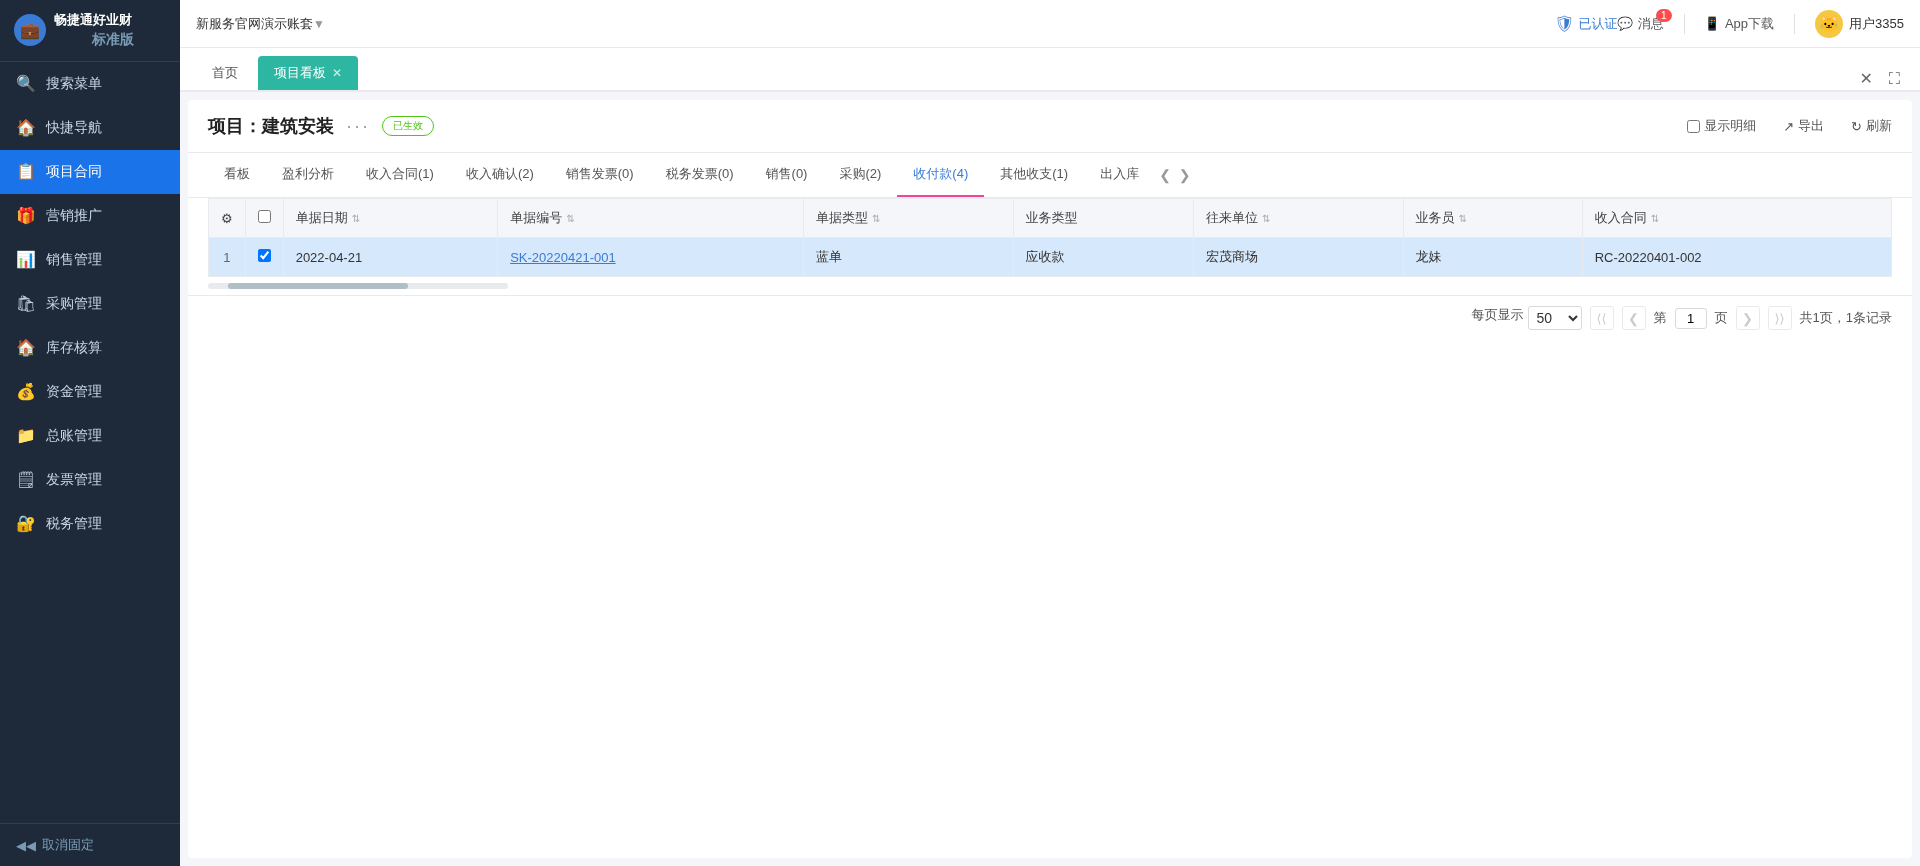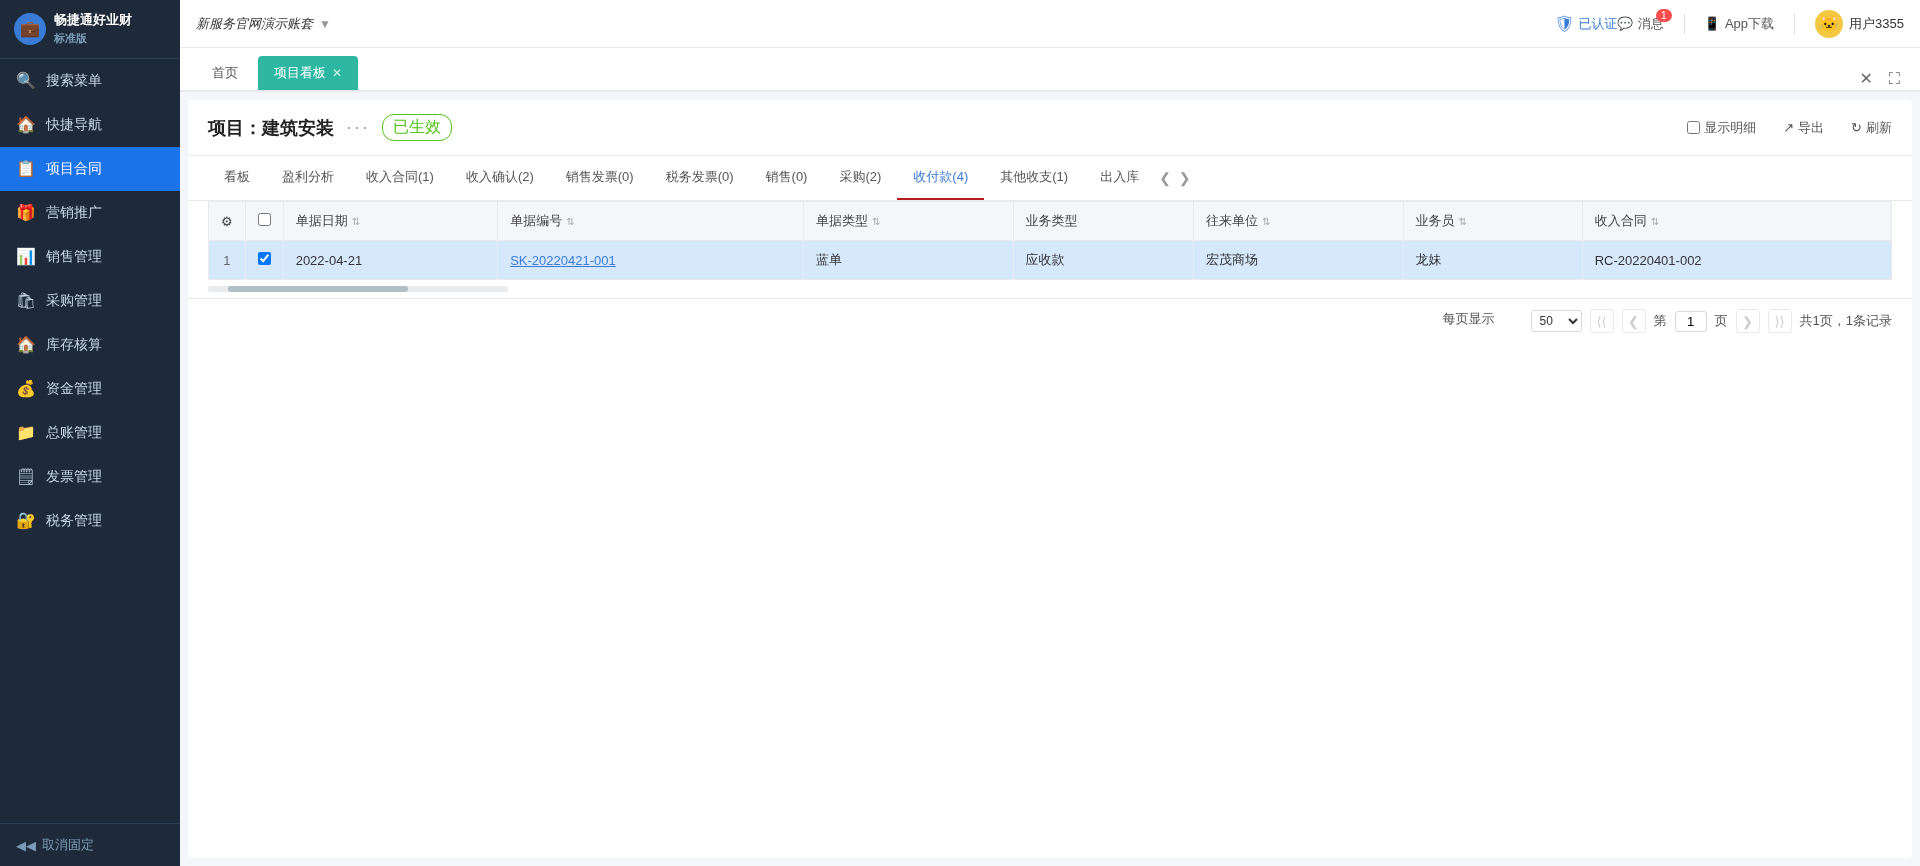--- a/index.html
+++ b/index.html
@@ -28,21 +28,21 @@
       width: 32px; height: 32px;
       background: #3a7bd5;
       border-radius: 50%;
       display: flex; align-items: center; justify-content: center;
       margin-right: 8px;
       font-size: 16px;
       color: #fff;
       flex-shrink: 0;
     }
     .sidebar-logo-text { font-size: 13px; line-height: 1.3; }
-    .sidebar-version { font-size: 11px; color: #7a9bb5; margin-top: 2px; }
+    .sidebar-version { font-size: 14px; color: #7a9bb5; margin-top: 2px; margin-left: 38px; }
     .sidebar-scroll { flex: 1; overflow-y: auto; overflow-x: hidden; }
     .sidebar-scroll::-webkit-scrollbar { width: 4px; }
     .sidebar-scroll::-webkit-scrollbar-thumb { background: #2d3f52; }
     .sidebar-item {
       display: flex;
       align-items: center;
       padding: 12px 16px;
       cursor: pointer;
       color: #c8d6e5;
       font-size: 14px;
@@ -74,25 +74,23 @@
       background: #fff;
       display: flex;
       align-items: center;
       padding: 0 16px;
       border-bottom: 1px solid #e8eaed;
       flex-shrink: 0;
     }
     .topbar-account {
       display: flex;
       align-items: center;
-      gap: 6px;
       color: #333;
       font-size: 13px;
       flex: 1;
-      font-style: italic;
     }
     .topbar-chevron { color: #999; font-size: 12px; }
     .topbar-certified {
       display: flex; align-items: center; gap: 4px;
       color: #3a7bd5; font-size: 13px;
       margin-left: 16px;
     }
     .certified-shield { color: #3a7bd5; font-size: 16px; }
     .topbar-right {
       display: flex; align-items: center; gap: 20px;
@@ -174,21 +172,21 @@
       border-bottom: 1px solid #e8eaed;
       gap: 12px;
     }
     .project-title { font-size: 18px; font-weight: bold; color: #222; }
     .project-more { color: #999; font-size: 18px; cursor: pointer; letter-spacing: 2px; }
     .project-status {
       border: 1px solid #52c41a;
       color: #52c41a;
       border-radius: 12px;
       padding: 2px 10px;
-      font-size: 16px;
+      font-size: 10px;
     }
     .project-actions {
       margin-left: auto;
       display: flex; align-items: center; gap: 27px;
     }
     .project-action-btn {
       display: flex; align-items: center; gap: 4px;
       color: #555; font-size: 13px; cursor: pointer;
     }
     .checkbox-label { display: flex; align-items: center; gap: 4px; font-size: 13px; color: #555; cursor: pointer; }
@@ -207,21 +205,21 @@
     .subnav-item {
       padding: 12px 16px;
       font-size: 13px;
       color: #555;
       cursor: pointer;
       border-bottom: 2px solid transparent;
       white-space: nowrap;
     }
     .subnav-item.active {
       color: #3a7bd5;
-      border-bottom: 2px solid #b91c1c;
+      border-bottom: 2px solid #ec4899;
       font-weight: 500;
     }
     .subnav-arrow {
       padding: 8px 4px;
       color: #999;
       cursor: pointer;
       font-size: 14px;
     }
 
     
@@ -327,24 +325,23 @@
       background: #fff;
     }
     .page-btn.disabled { color: #ccc; cursor: default; border-color: #e8eaed; }
     .page-size-select {
       display: flex; gap: 4px;
     }
     .page-size-select select {
       border: 1px solid #d9d9d9;
       border-radius: 3px;
       padding: 2px 4px;
-      font-size: 12px;
+      font-size: 14px;
       color: #333;
       background: #fff;
-      margin-left: 32px;
     }
     .page-input {
       width: 32px;
       border: 1px solid #d9d9d9;
       border-radius: 3px;
       padding: 2px 4px;
       font-size: 13px;
       text-align: center;
     }
   </style>

